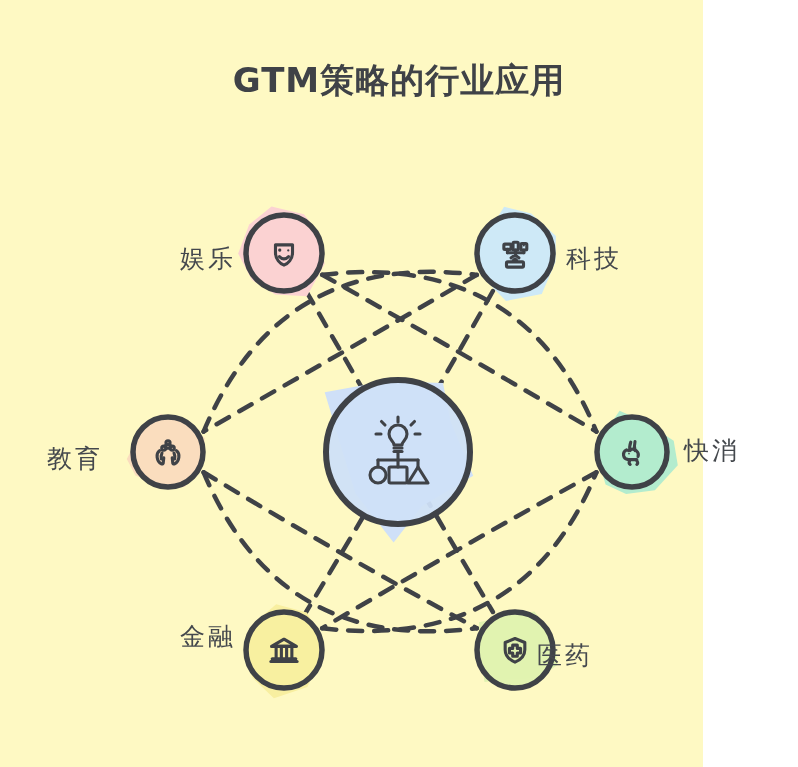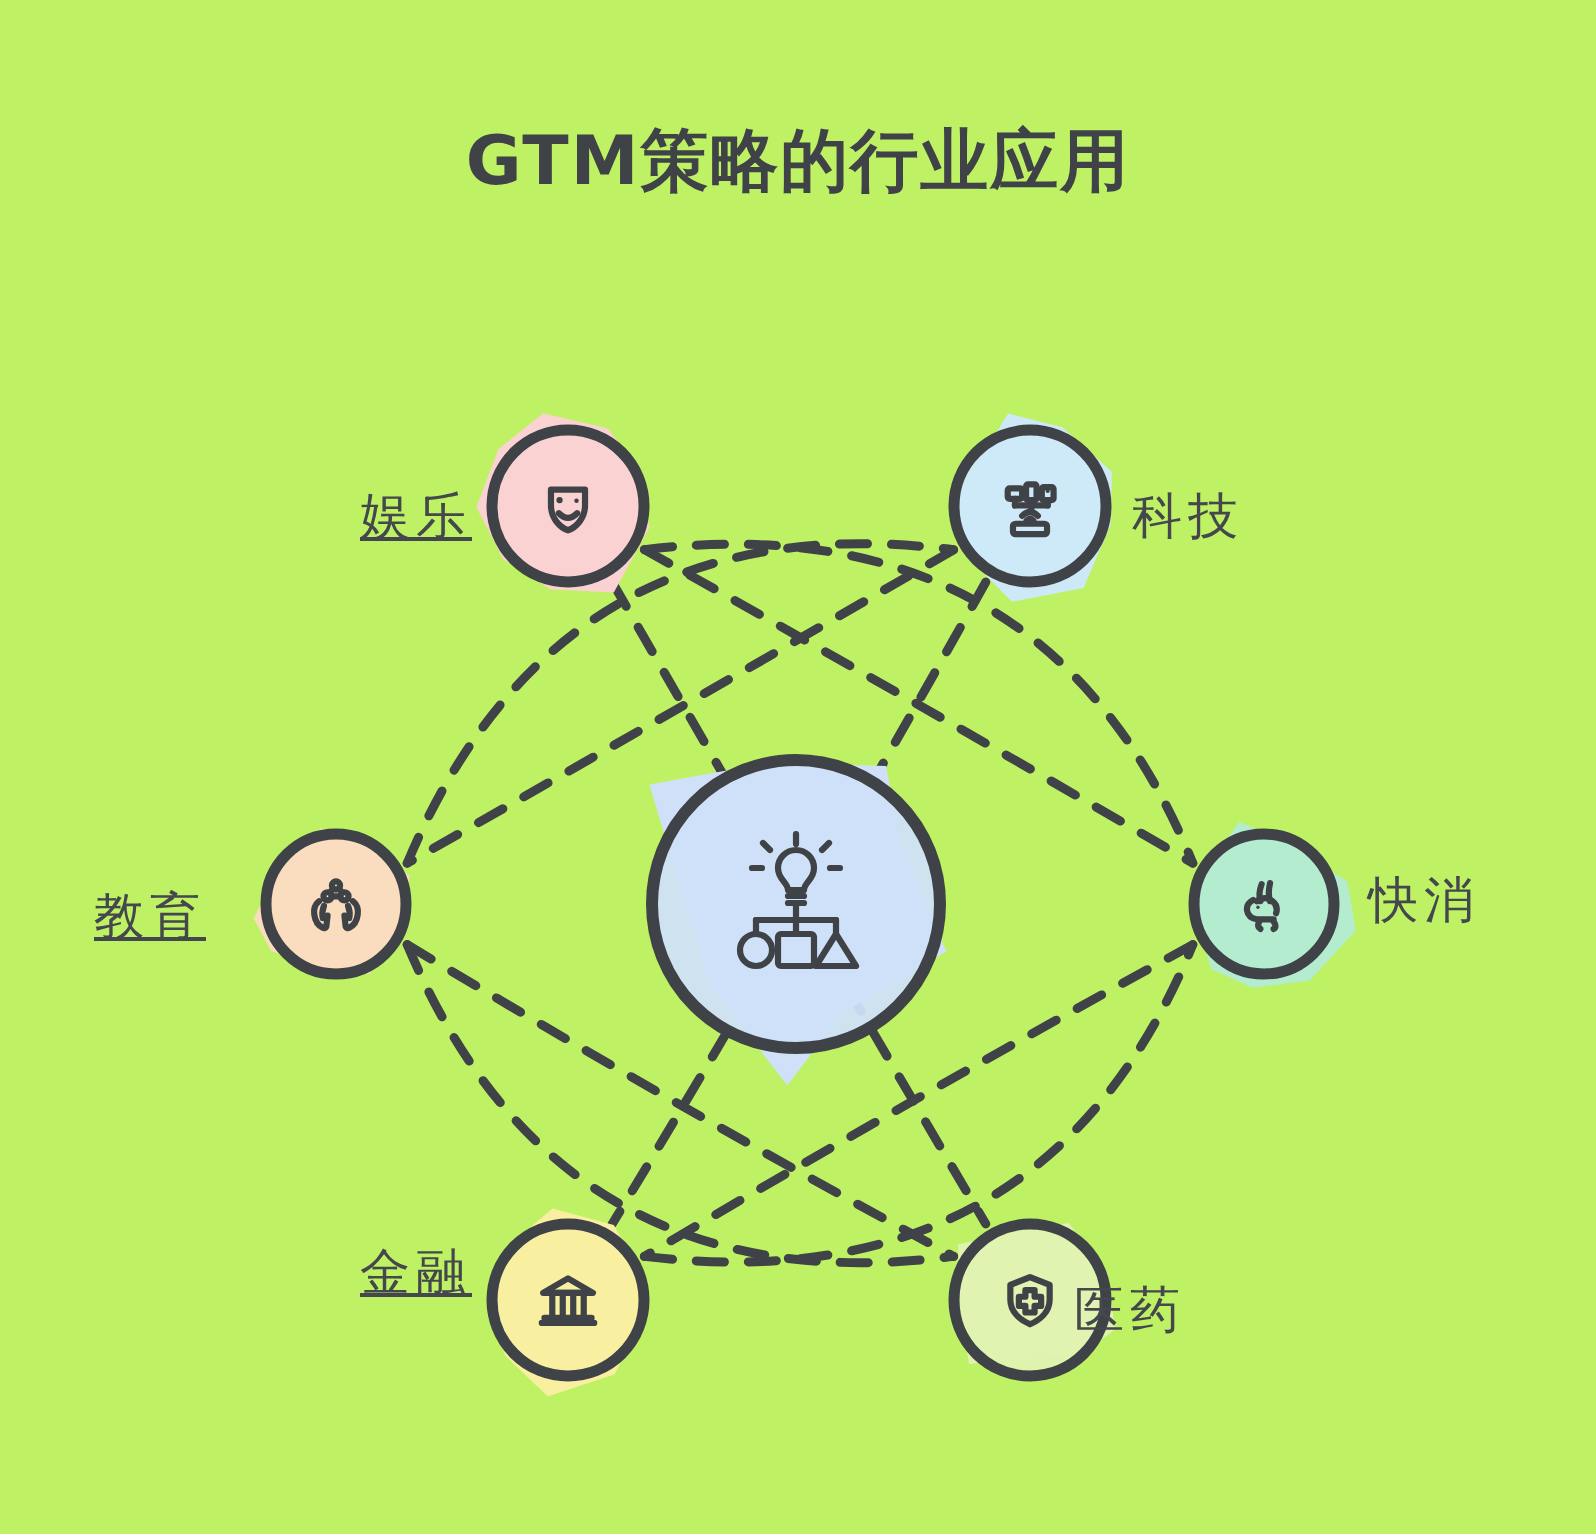--- a/index.html
+++ b/index.html
@@ -10,23 +10,23 @@
   }
   body {
     width: 798px;
     height: 767px;
     font-family: "Liberation Serif", "DejaVu Serif", serif;
     overflow: hidden;
     position: relative;
   }
   #stage {
     position: relative;
-    width: 798px;
+    width: 703px;
     height: 767px;
-    background: #bef264;
+    background: #fef9c3;
   }
   #diagram-title {
     position: absolute;
     left: 0;
     top: 58px;
     width: 798px;
     text-align: center;
     font-family: "DejaVu Sans", "Liberation Sans", sans-serif;
     font-weight: bold;
     font-size: 34px;
@@ -42,21 +42,21 @@
     height: 767px;
   }
   .node-label {
     position: absolute;
     font-family: "Liberation Serif", "DejaVu Serif", serif;
     font-size: 25px;
     color: #44484d;
     white-space: nowrap;
     letter-spacing: 3px;
   }
-  .label-left  { text-align: right; transform: translate(-100%, -50%); text-decoration: underline; }
+  .label-left  { text-align: right; transform: translate(-100%, -50%); }
   .label-right { text-align: left;  transform: translate(0, -50%); }
 </style>
 </head>
 <body>
 
 <div id="stage">
 
   <div id="diagram-title">GTM策略的行业应用</div>
 
   <svg id="canvas" viewBox="0 0 798 767">

